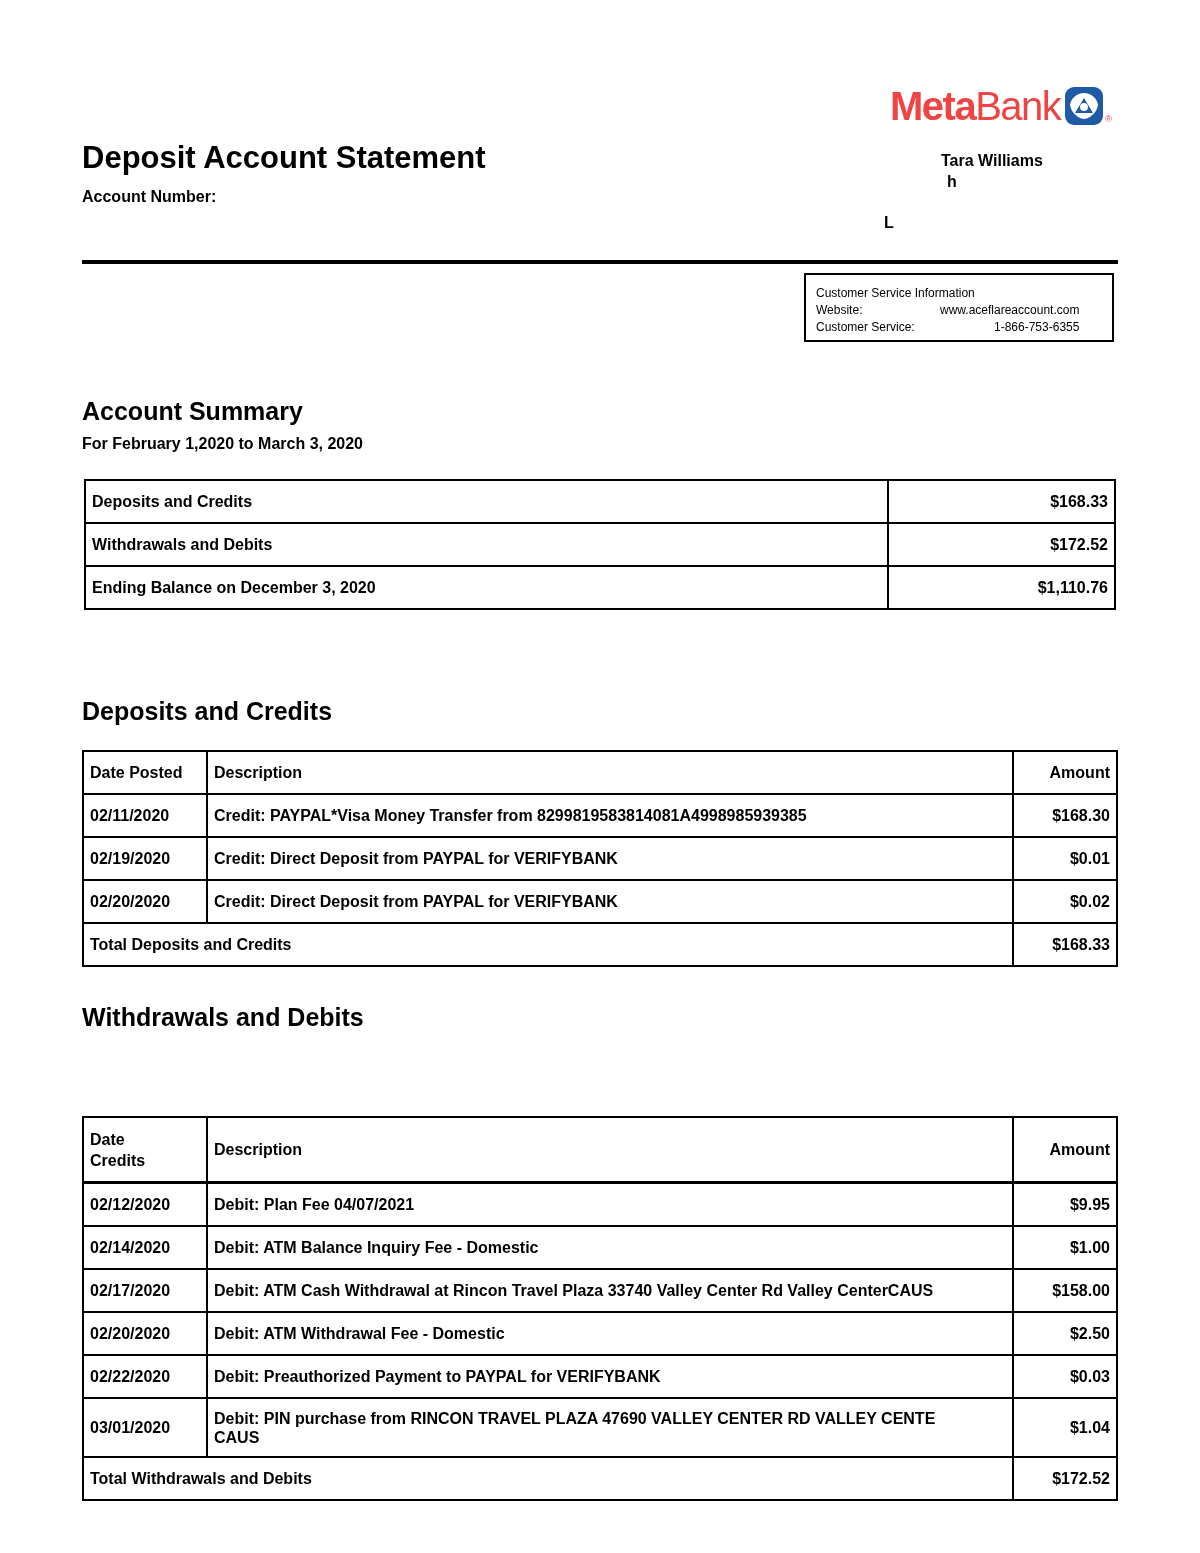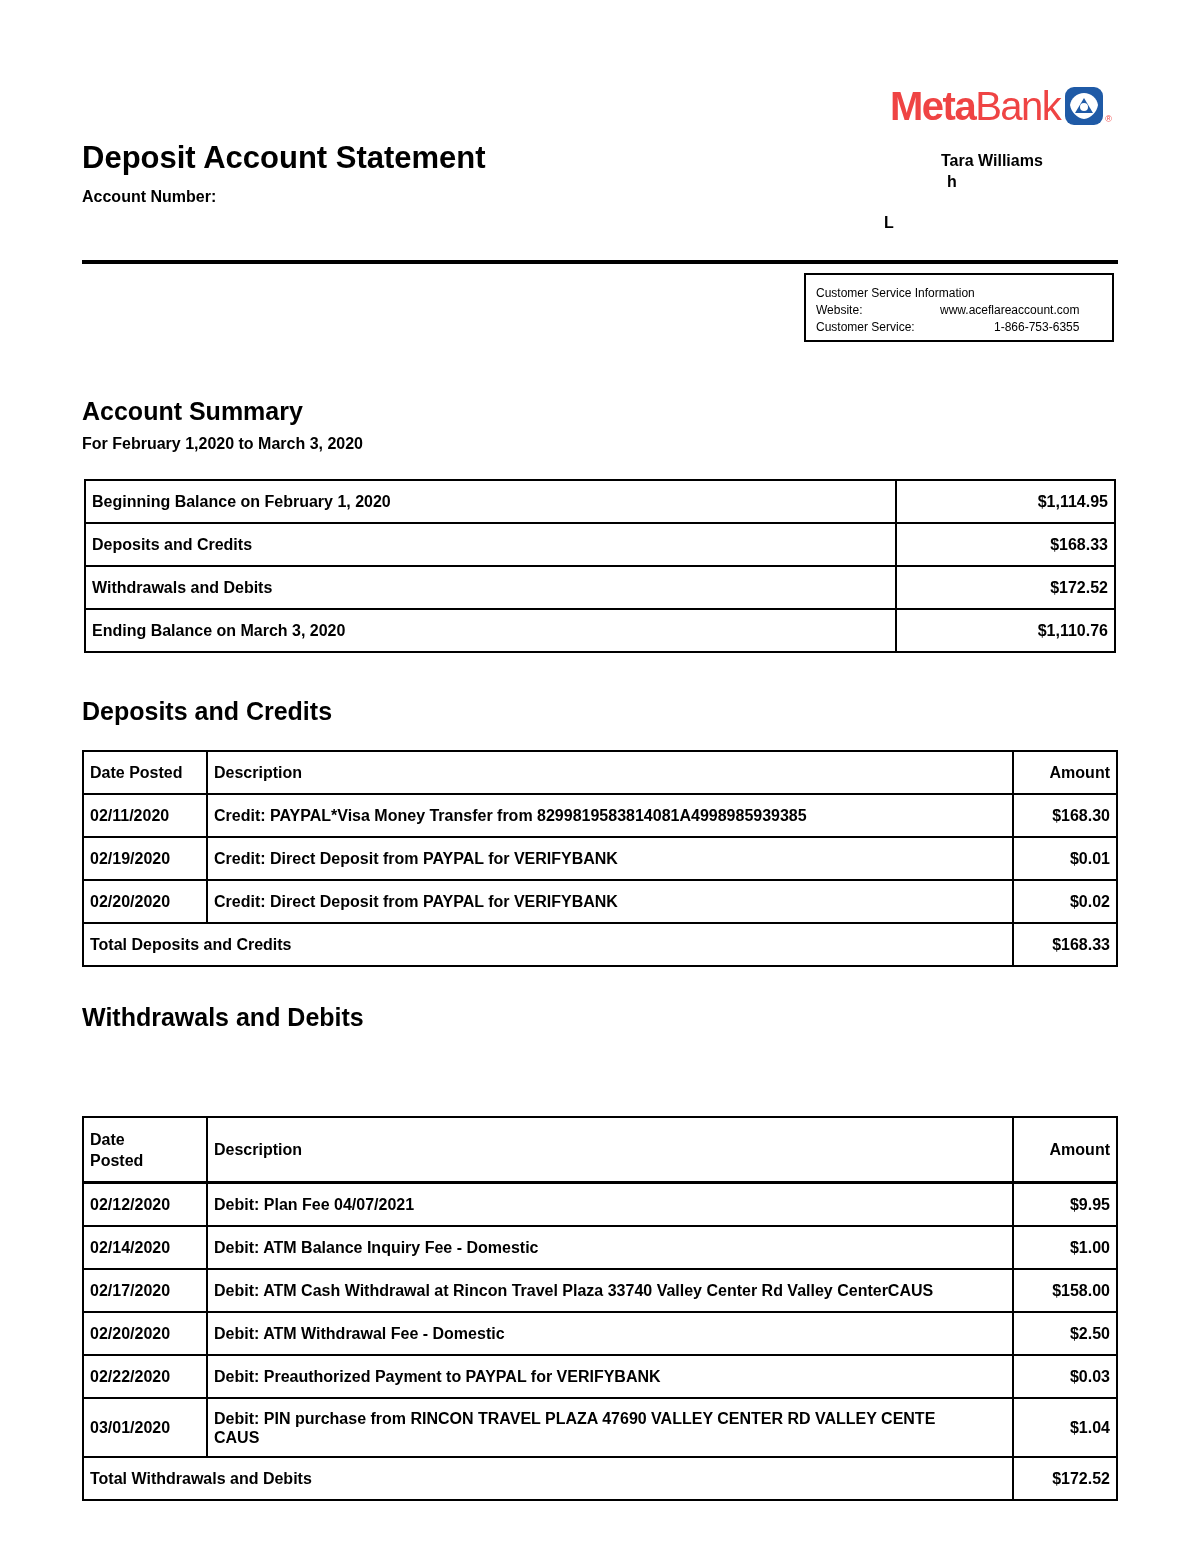--- a/index.html
+++ b/index.html
@@ -91,34 +91,30 @@
     <span class="lbl">Customer Service:</span>
     <span class="val-phone">1-866-753-6355</span>
   </div>
 </div>
 
 <div class="abs h2" style="left:82px; top:397px;">Account Summary</div>
 <div class="abs sub" style="left:82px; top:435px;">For February 1,2020 to March 3, 2020</div>
 
 <table class="stmt summary">
   <tbody>
-      <tr>
-    <td>Beginning Balance on February 1, 2020</td>
-    <td class="amt">$1,114.95</td>
-  </tr>
   <tr>
     <td>Deposits and Credits</td>
     <td class="amt">$168.33</td>
   </tr>
   <tr>
     <td>Withdrawals and Debits</td>
     <td class="amt">$172.52</td>
   </tr>
   <tr>
-    <td>Ending Balance on March 3, 2020</td>
+    <td>Ending Balance on December 3, 2020</td>
     <td class="amt">$1,110.76</td>
   </tr>
 </tbody>
   </table>
 
 <div class="abs h2" style="left:82px; top:697px;">Deposits and Credits</div>
 
 <table class="stmt dep">
   <tbody>
       <tr>
@@ -148,21 +144,21 @@
 </tbody>
   </table>
 
 <div class="abs h2" style="left:82px; top:1003px;">Withdrawals and Debits</div>
 
 <table class="stmt wd">
   <tbody>
       <tr class="head">
     <th class="col-date" style="line-height:21px;">
       <span>Date</span><br>
-      <span>Posted</span>
+      <span>Credits</span>
     </th>
     <th style="border-left:none;">Description</th>
     <th class="amt col-amt" style="border-left:none; text-align:right;">Amount</th>
   </tr>
   <tr>
     <td class="col-date">02/12/2020</td>
     <td style="border-left:none;">Debit: Plan Fee 04/07/2021</td>
     <td class="amt" style="border-left:none;">$9.95</td>
   </tr>
   <tr>

